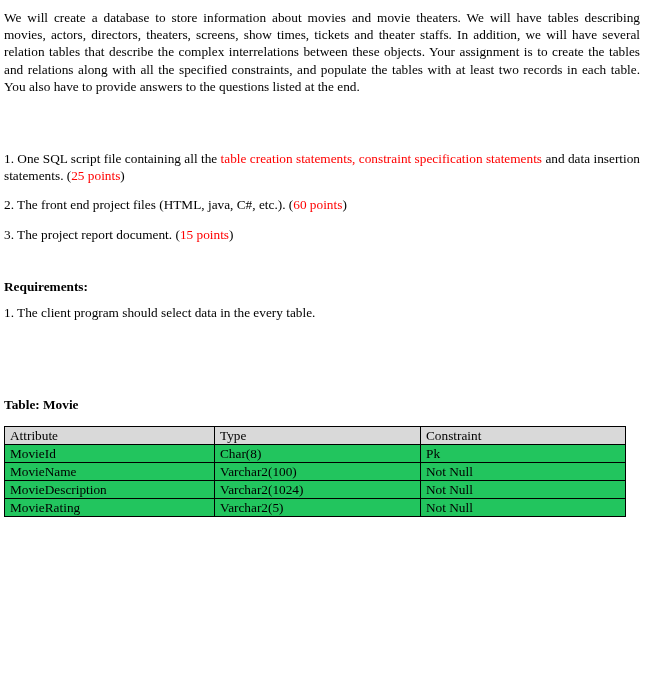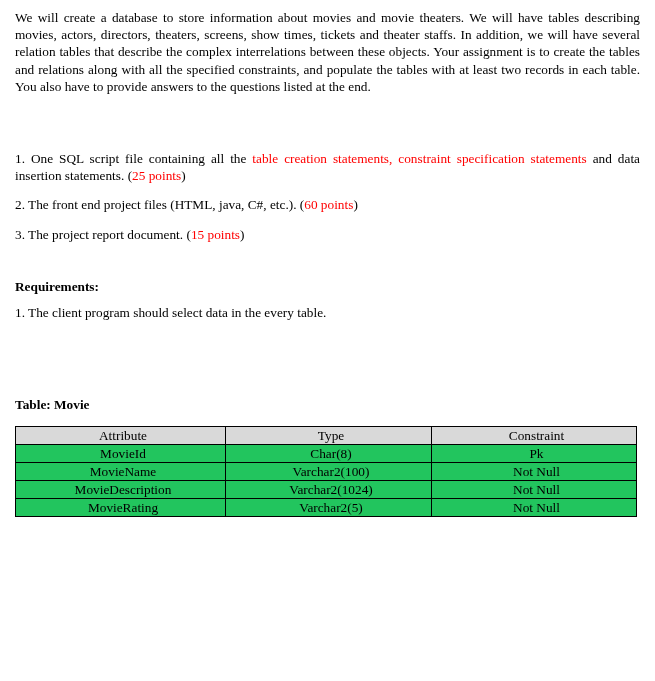--- a/index.html
+++ b/index.html
@@ -12,21 +12,21 @@
     height: 681px;
     font-family: "Liberation Serif", "DejaVu Serif", serif;
     color: #000000;
     overflow: hidden;
   }
   .page {
     position: relative;
     width: 655px;
     height: 546px;
     box-sizing: border-box;
-    padding: 5px 15px 0 15px;
+    padding: 5px 15px 0 4px;
   }
   .intro {
     font-size: 13.3px;
     line-height: 17.2px;
     text-align: justify;
     text-justify: inter-word;
     margin: 0;
     padding-top: 4px;
   }
   .section-heading {
@@ -57,21 +57,21 @@
     width: 621px;
     table-layout: fixed;
     font-size: 13.3px;
   }
   table.movie-table td, table.movie-table th {
     border: 1px solid #000000;
     padding: 0 0 0 5px;
     height: 17px;
     line-height: 17px;
     font-weight: normal;
-    text-align: center;
+    text-align: left;
     vertical-align: middle;
     white-space: nowrap;
     overflow: hidden;
   }
   table.movie-table thead th {
     background: #d9d9d9;
   }
   table.movie-table tbody td {
     background: #22c55e;
     margin-left: 40px;

